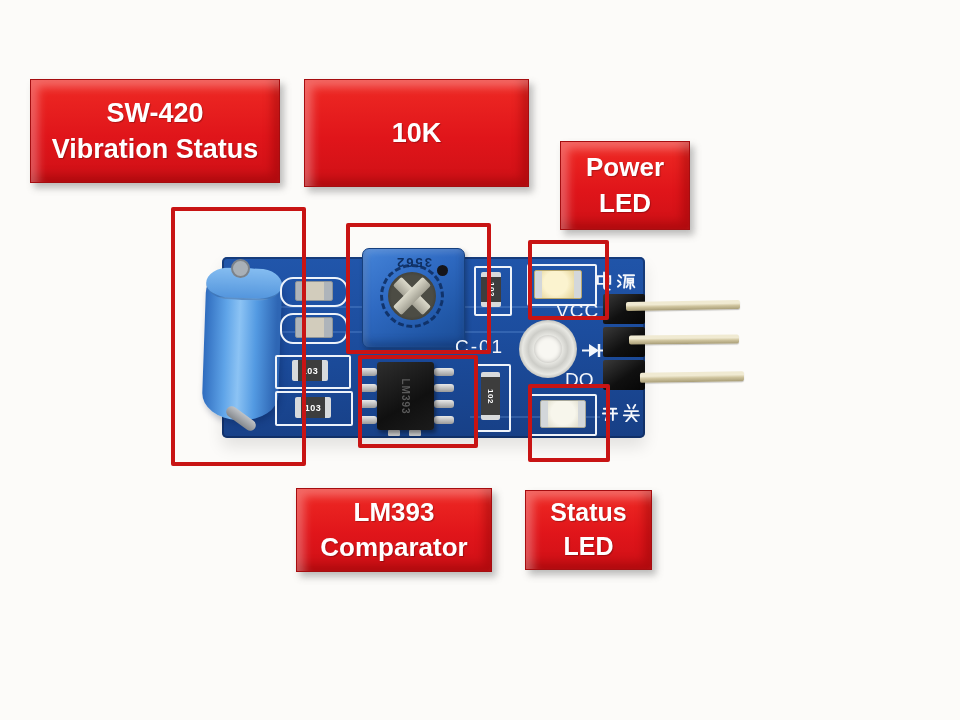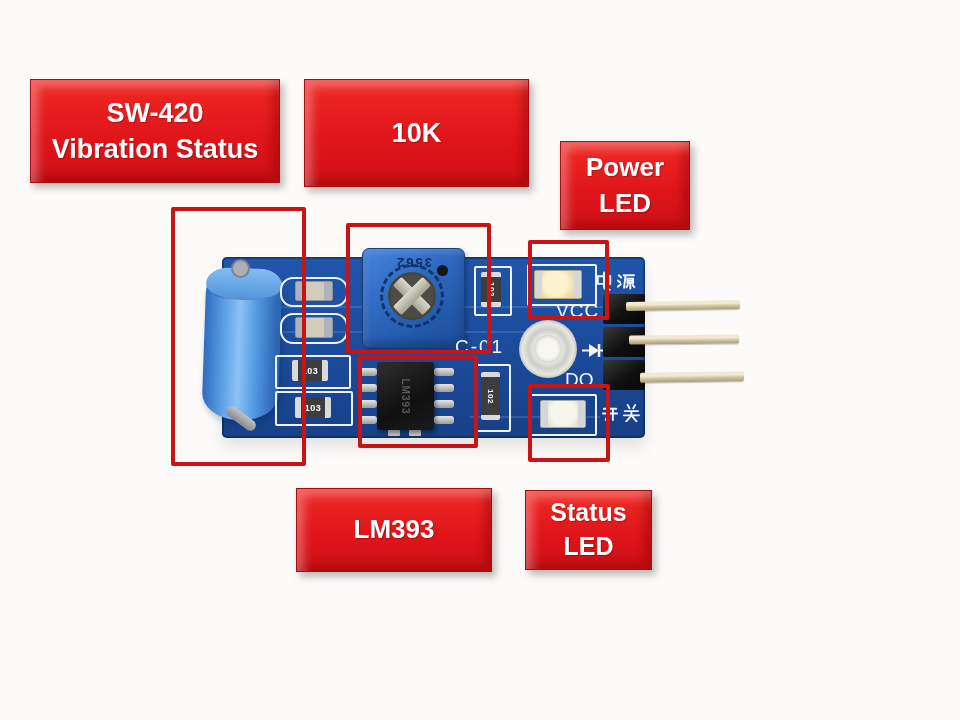--- a/index.html
+++ b/index.html
@@ -231,19 +231,20 @@
   </div>
   <div class="callout" style="left:304px;top:79px;width:223px;height:106px;font-size:27px;">
     <div class="l1">10K</div>
   </div>
   <div class="callout" style="left:560px;top:95px;width:128px;height:87px;font-size:26px;margin-top:46px;">
     <div class="l1">Power</div>
     <div class="l2">LED</div>
   </div>
   <div class="callout" style="left:296px;top:488px;width:194px;height:82px;font-size:26px;">
     <div class="l1">LM393</div>
+    <div class="l2">Comparator</div>
   </div>
   <div class="callout" style="left:525px;top:490px;width:125px;height:78px;font-size:25px;">
     <div class="l1">Status</div>
     <div class="l2">LED</div>
   </div>
 
 </div>
 
 </body></html>

